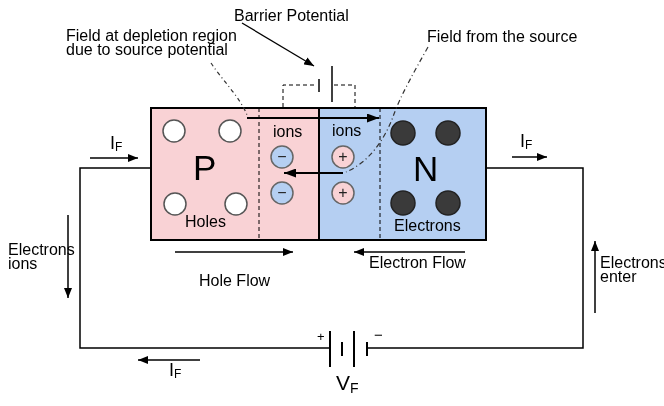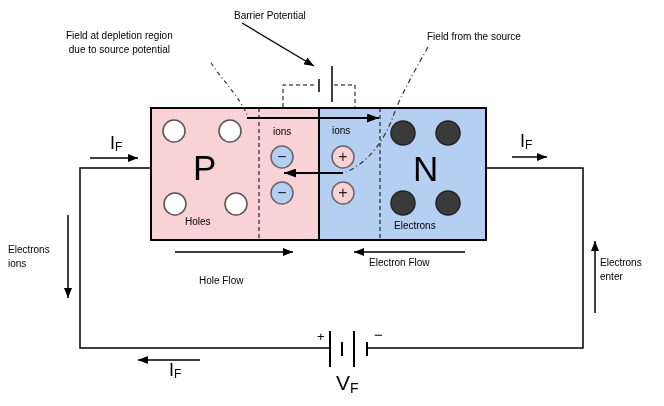--- a/index.html
+++ b/index.html
@@ -1,21 +1,21 @@
 <!DOCTYPE html>
 <html><head>
 <meta charset="utf-8">
 <style>
   html,body{margin:0;padding:0;background:#fff;}
   #stage{
     position:relative;width:664px;height:406px;background:#ffffff;
     font-family:"Liberation Sans",sans-serif;color:#000;overflow:hidden;
   }
   #stage svg{position:absolute;left:0;top:0;}
-  .lbl{position:absolute;font-size:10px;line-height:14px;white-space:nowrap;color:#000;}
+  .lbl{position:absolute;font-size:16px;line-height:14px;white-space:nowrap;color:#000;}
   .big{font-size:35px;line-height:1;}
   .cur{font-size:18px;line-height:1;}
   .cur sub{font-size:12px;vertical-align:-0.2em;}
   .volt{font-size:21px;line-height:1;}
   .volt sub{font-size:14px;vertical-align:-0.2em;}
   .sign{font-size:13px;line-height:1;}
   svg text{font-family:"Liberation Sans",sans-serif;}
 </style>
 </head>
 <body>
@@ -97,21 +97,21 @@
     <line x1="512" y1="157" x2="547" y2="157" stroke="#000" stroke-width="1.5" marker-end="url(#ah)"></line>
     <line x1="200" y1="360" x2="138" y2="360" stroke="#000" stroke-width="1.5" marker-end="url(#ah)"></line>
 
     <line x1="175" y1="252" x2="293" y2="252" stroke="#000" stroke-width="1.5" marker-end="url(#ah)"></line>
     <line x1="465" y1="252" x2="354" y2="252" stroke="#000" stroke-width="1.5" marker-end="url(#ah)"></line>
 
     <line x1="68" y1="215" x2="68" y2="298" stroke="#000" stroke-width="1.5" marker-end="url(#ah)"></line>
     <line x1="595" y1="313" x2="595" y2="241" stroke="#000" stroke-width="1.5" marker-end="url(#ah)"></line>
   </svg>
 
-  <div class="lbl" style="left:66px;top:29px;text-align:center;">
+  <div class="lbl" style="left:66px;top:29px;">
     <span>Field at depletion region</span><br>
     <span>due to source potential</span>
   </div>
 
   <div class="lbl" style="left:234px;top:9px;">Barrier Potential</div>
 
   <div class="lbl" style="left:427px;top:30px;">Field from the source</div>
 
   <div class="lbl cur" style="left:110px;top:134px;"><span>I</span><sub>F</sub></div>
 

